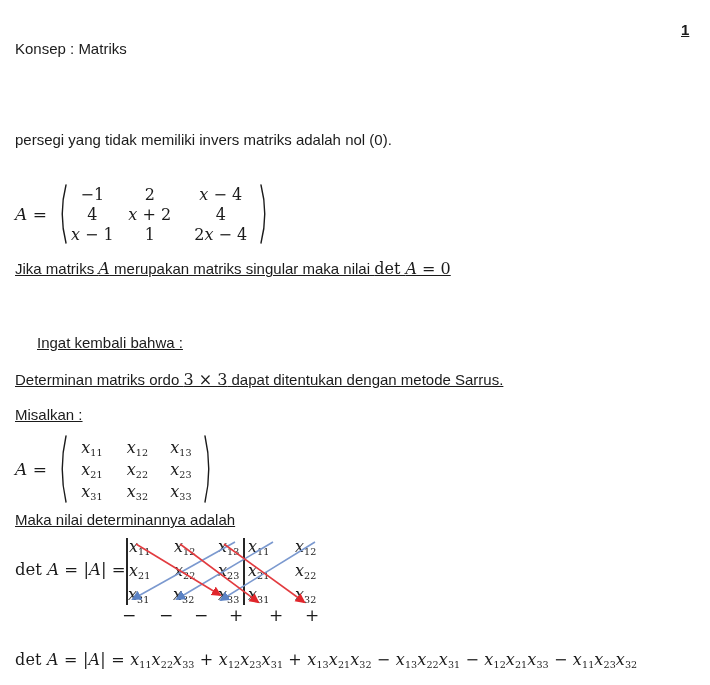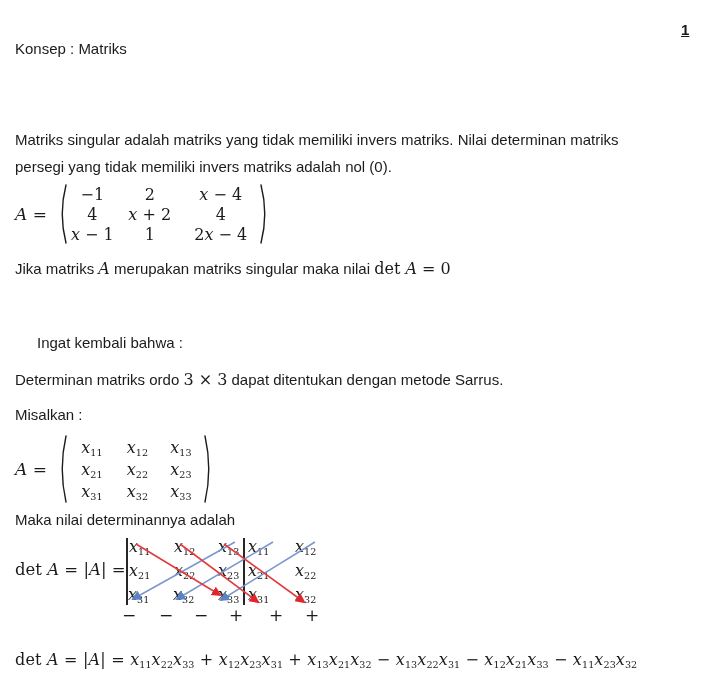--- a/index.html
+++ b/index.html
@@ -19,40 +19,39 @@
   .mlabel{font-size:17px;margin-right:8px;}
   .matrix table{border-collapse:collapse;}
   .matrix td{text-align:center;padding:0 2px;font-size:16px;}
   .mat1{top:183px;left:15px;height:62px;}
   .mat1 td{height:20px;}
   .mat1 td.c1{min-width:42px;} .mat1 td.c2{min-width:64px;} .mat1 td.c3{min-width:70px;}
   .mat2{top:434px;left:15px;height:70px;}
   .mat2 td{height:22px;}
   .mat2 td.c1{min-width:42px;} .mat2 td.c2{min-width:41px;} .mat2 td.c3{min-width:38px;}
   .paren{flex:0 0 auto;}
-  .line{position:absolute;left:15px;font-size:15px;white-space:nowrap;}
+  .line{position:absolute;left:15px;font-size:15px;white-space:nowrap;text-decoration:underline;}
   .mathseg{font-size:16px;}
   
   .sarrus{position:absolute;left:15px;top:535px;width:350px;height:95px;}
   .slabel{position:absolute;left:0;top:25px;font-size:16.5px;}
   .dbar{position:absolute;top:3px;width:1.6px;height:67px;background:#262626;}
   .scell{position:absolute;font-size:16px;}
   .sign{position:absolute;top:70px;width:16px;text-align:center;font-family:"DejaVu Serif",serif;font-size:17px;}
   .soverlay{position:absolute;left:105px;top:0;pointer-events:none;}
   .formula{position:absolute;left:15px;top:650px;font-size:16px;letter-spacing:0.2px;}
 </style>
 </head>
 <body>
 
 <div class="pagenum">1</div>
 
 <div class="heading">Konsep : Matriks</div>
 
 <div class="intro">
-  <div>Matriks singular adalah matriks yang tidak memiliki invers matriks. Nilai determinan matriks</div>
   <div>persegi yang tidak memiliki invers matriks adalah nol (0).</div>
 </div>
 
 <div class="matrix mat1">
   <span class="math mlabel"><i>A</i> =</span>
   <svg class="paren" width="14" height="62" viewBox="0 0 14 62">
     <path d="M11 2 Q3.5 31 11 60" fill="none" stroke="#1b1b1b" stroke-width="1.4" stroke-linecap="round"></path>
   </svg>
   <table>
     <tbody>

